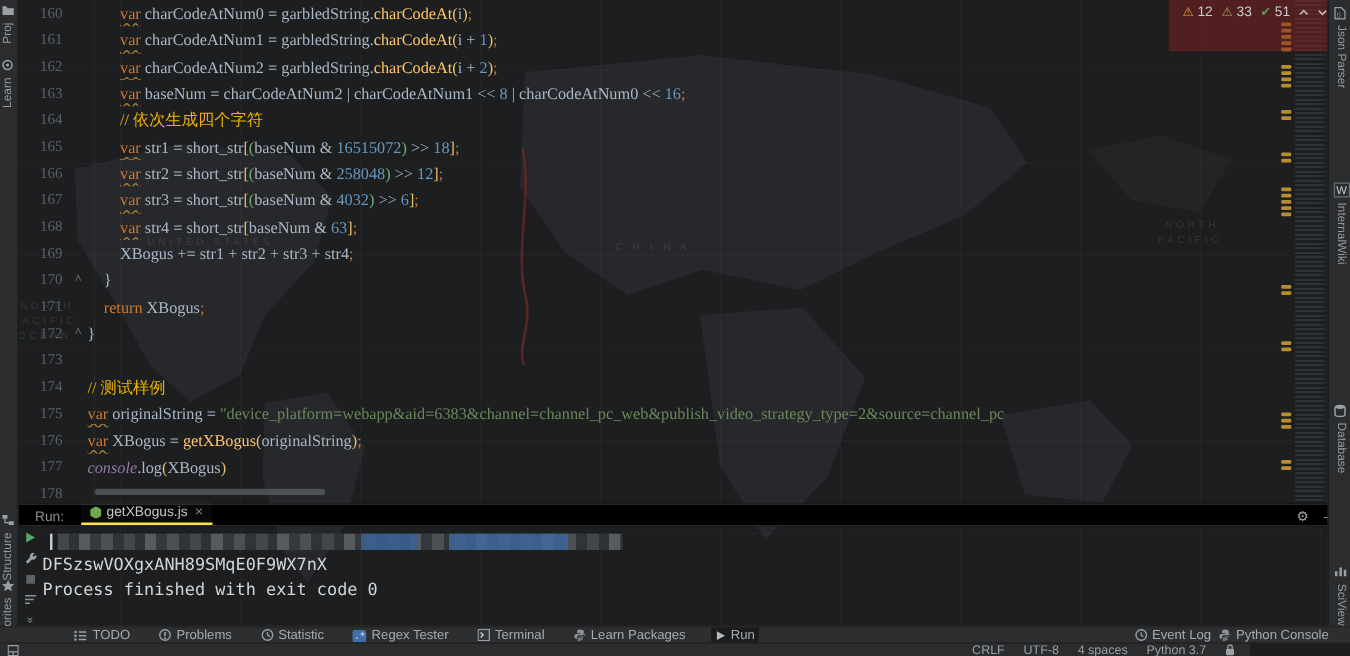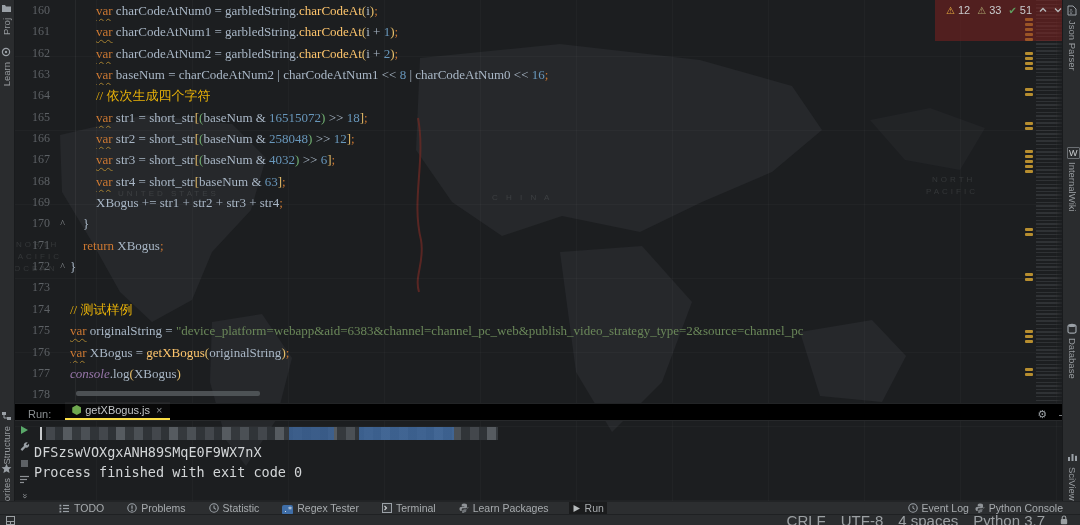--- a/index.html
+++ b/index.html
@@ -71,21 +71,21 @@
     background:linear-gradient(90deg,transparent 0 243px,rgba(58,96,146,.88) 243px 288px,transparent 288px 313px,rgba(62,105,160,.82) 313px 408px,transparent 408px 100%),
       repeating-linear-gradient(90deg,#43474c 0 9px,#2f3337 9px 17px,#565b60 17px 26px,#35393d 26px 35px,#4b5055 35px 44px,#303438 44px 53px),
       repeating-linear-gradient(180deg,rgba(0,0,0,.22) 0 6.5px,rgba(255,255,255,.04) 6.5px 13px)}
   
   .bottom-bar{position:absolute;left:0;top:501px;width:1080px;height:13px;background:#2c2e30;border-top:1px solid #222426;z-index:8;display:flex;align-items:center;font-size:10.5px;color:#a7abae}
   .bb-left{display:flex;align-items:center;gap:17px;padding-left:56px}
   .bb-right{margin-left:auto;display:flex;align-items:center;padding-right:14px}
   .bb-item{display:flex;align-items:center;gap:4px;cursor:pointer;height:13px;padding:0 3px}
   .bb-item.active{background:rgba(0,0,0,.38)}
   .regex-ic{display:inline-block;width:11px;height:10px;background:#3f6ea8;color:#dfe5ea;font-size:7.5px;line-height:10px;text-align:center;border-radius:2px;font-family:"DejaVu Sans Mono",monospace}
-  .status-bar{position:absolute;left:0;top:514px;width:1080px;height:11px;background:#2a2c2e;border-top:1px solid #1f2123;z-index:8;display:flex;align-items:center;font-size:15px;color:#9ca0a3}
+  .status-bar{position:absolute;left:0;top:514px;width:1000px;height:11px;background:#2a2c2e;border-top:1px solid #1f2123;z-index:8;display:flex;align-items:center;font-size:10px;color:#9ca0a3}
   .sb-right{margin-left:auto;display:flex;align-items:center;gap:15px;padding-right:12px}
   .sb-item{cursor:pointer}
   .sb-grid{margin-left:6px;cursor:pointer;display:flex}
   svg{display:block}
 </style>
 </head>
 <body>
 
 <div class="ide">
 

